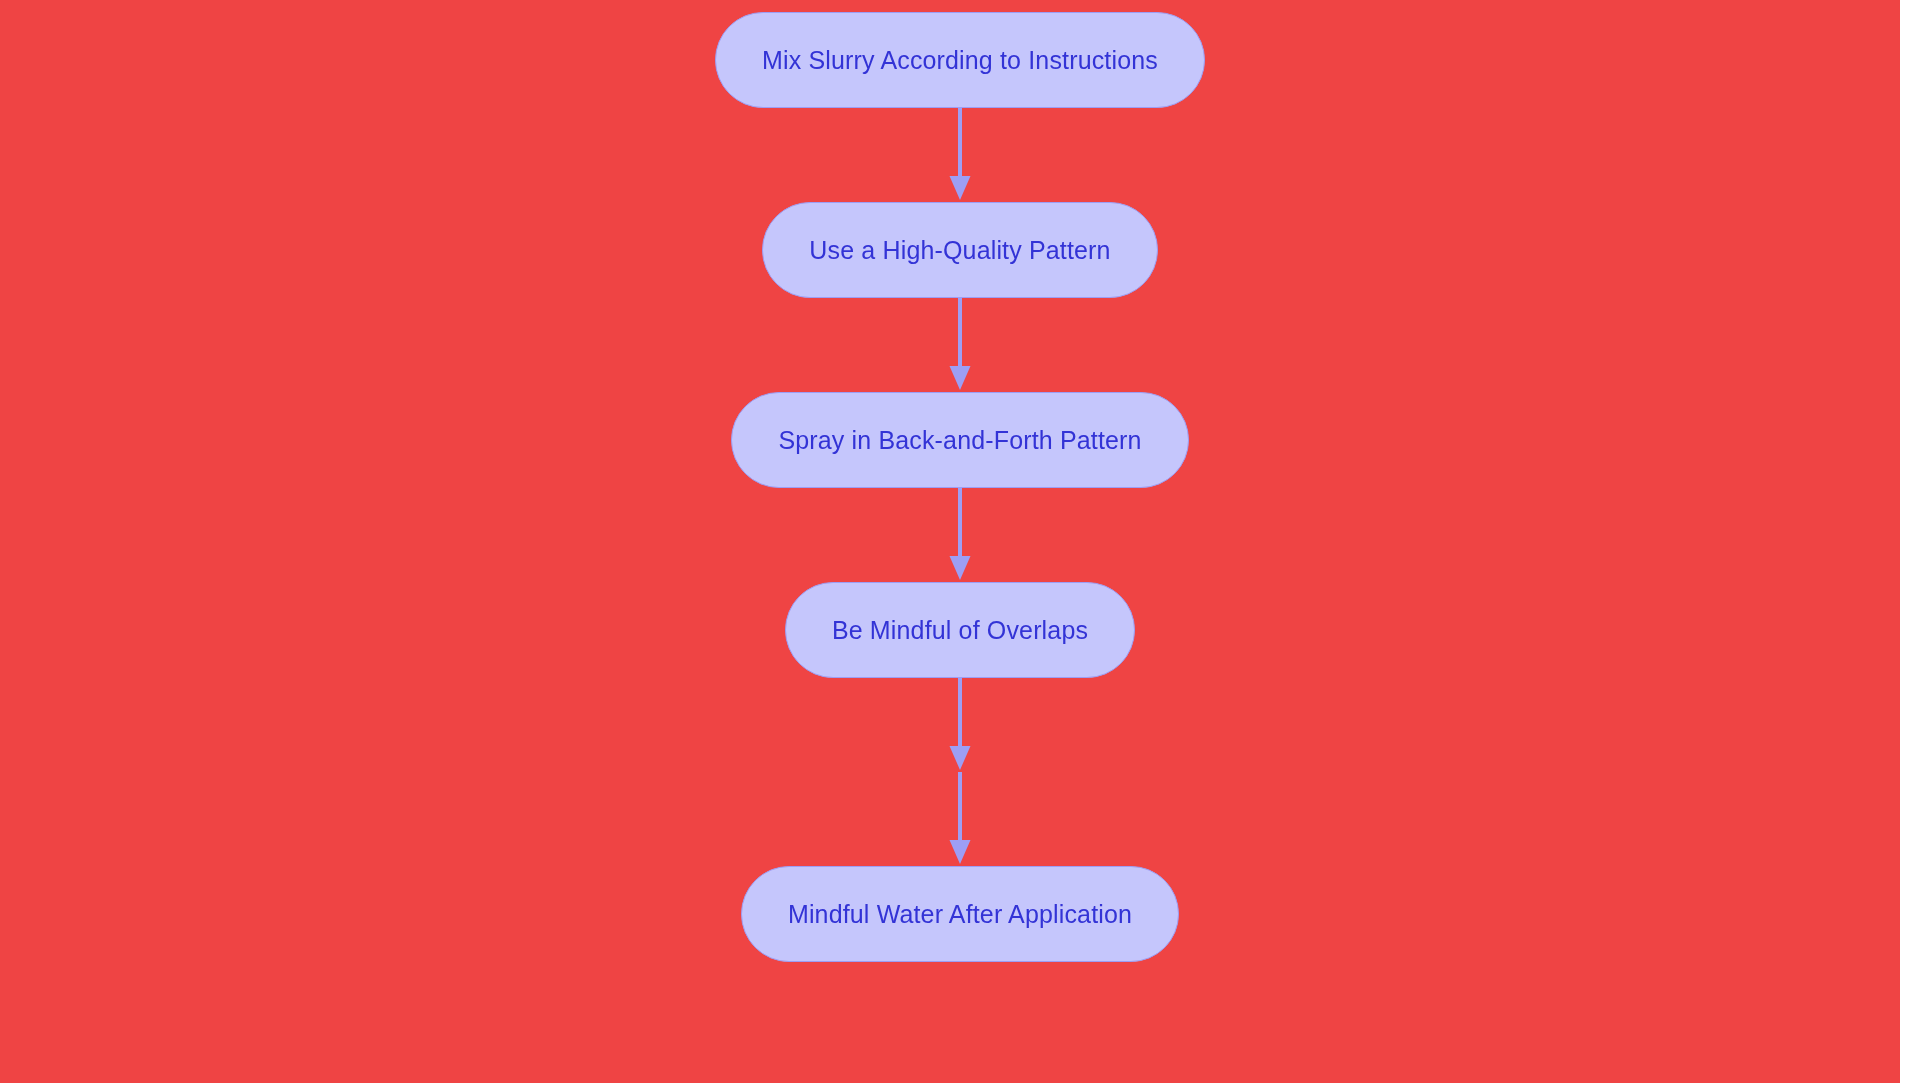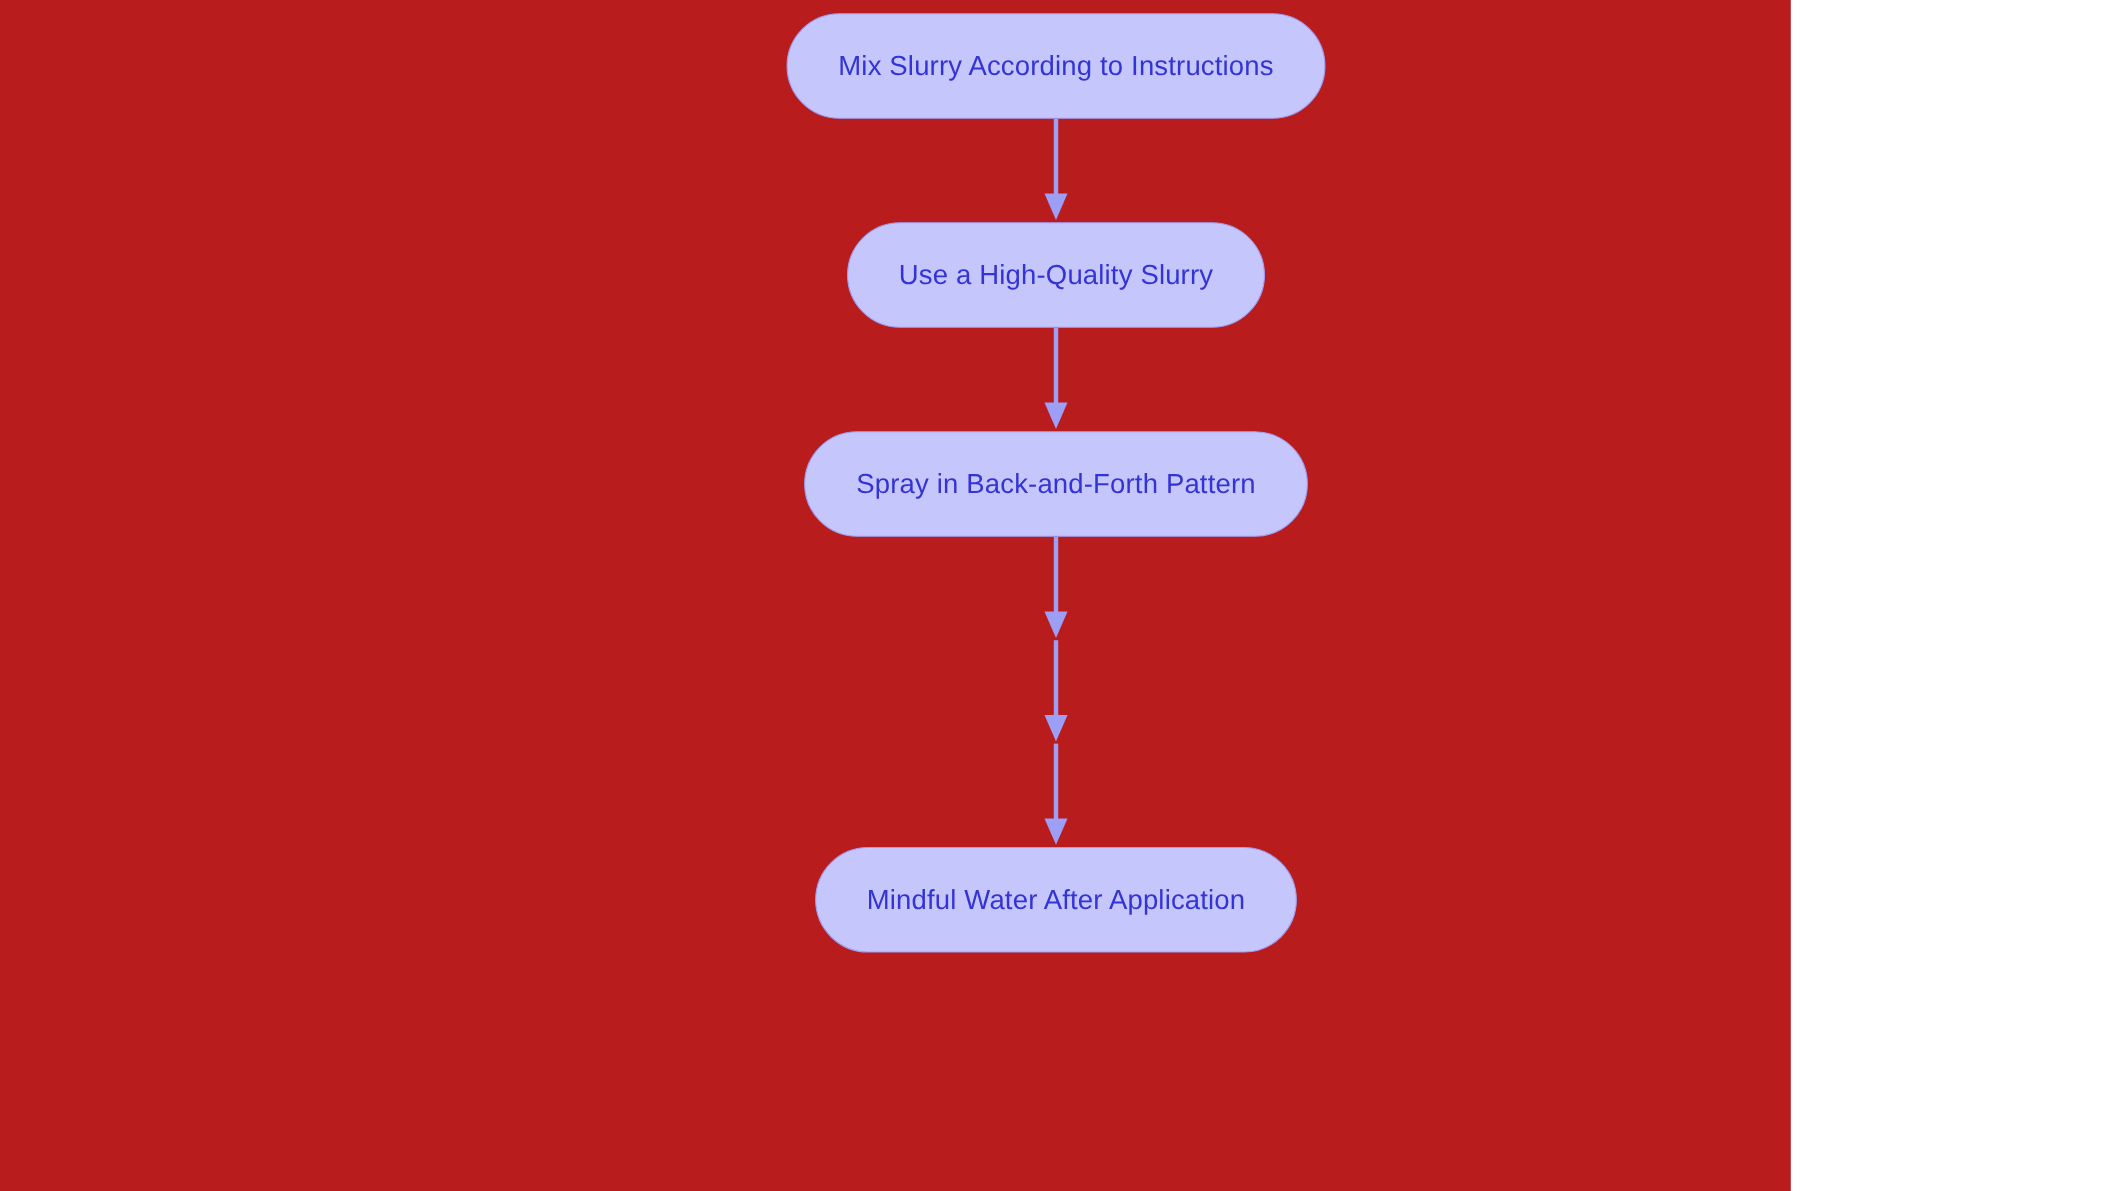--- a/index.html
+++ b/index.html
@@ -10,23 +10,23 @@
   }
   body {
     width: 1920px;
     height: 1083px;
     overflow: hidden;
     font-family: "Liberation Sans", "DejaVu Sans", sans-serif;
   }
 
   #flowchart-canvas {
     position: relative;
-    width: 1628px;
+    width: 1900px;
     height: 1083px;
-    background: #b91c1c;
+    background: #ef4444;
   }
 
   .flow-column {
     position: absolute;
     left: 0;
     top: 0;
     width: 1920px;
     height: 1083px;
     display: flex;
     flex-direction: column;
@@ -86,41 +86,44 @@
     </div>
 
     <div class="connector">
       <svg width="26" height="94" viewBox="0 0 26 94" aria-hidden="true">
         <line x1="13" y1="0" x2="13" y2="72" stroke="#9d9ef5" stroke-width="4"></line>
         <polygon points="13,92 2.5,68 23.5,68" fill="#9d9ef5"></polygon>
       </svg>
     </div>
 
     <div class="node">
-      <span class="node-label">Use a High-Quality Slurry</span>
+      <span class="node-label">Use a High-Quality Pattern</span>
     </div>
 
     <div class="connector">
       <svg width="26" height="94" viewBox="0 0 26 94" aria-hidden="true">
         <line x1="13" y1="0" x2="13" y2="72" stroke="#9d9ef5" stroke-width="4"></line>
         <polygon points="13,92 2.5,68 23.5,68" fill="#9d9ef5"></polygon>
       </svg>
     </div>
 
     <div class="node">
       <span class="node-label">Spray in Back-and-Forth Pattern</span>
     </div>
 
     <div class="connector">
       <svg width="26" height="94" viewBox="0 0 26 94" aria-hidden="true">
         <line x1="13" y1="0" x2="13" y2="72" stroke="#9d9ef5" stroke-width="4"></line>
         <polygon points="13,92 2.5,68 23.5,68" fill="#9d9ef5"></polygon>
       </svg>
     </div>
 
+    <div class="node">
+      <span class="node-label">Be Mindful of Overlaps</span>
+    </div>
 
     <div class="connector">
       <svg width="26" height="94" viewBox="0 0 26 94" aria-hidden="true">
         <line x1="13" y1="0" x2="13" y2="72" stroke="#9d9ef5" stroke-width="4"></line>
         <polygon points="13,92 2.5,68 23.5,68" fill="#9d9ef5"></polygon>
       </svg>
     </div>
 
 
     <div class="connector">

